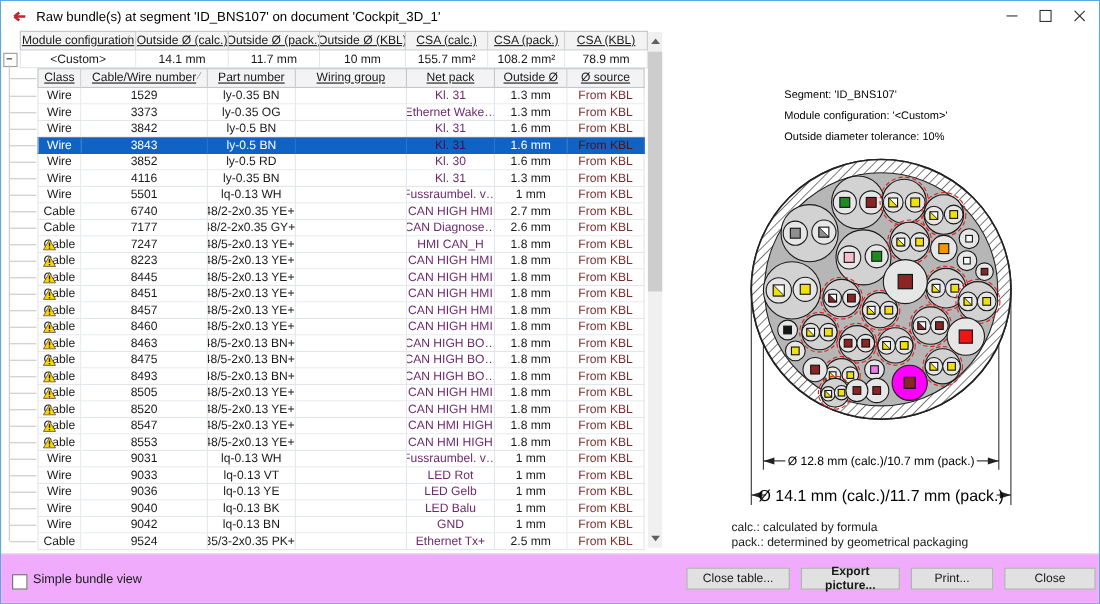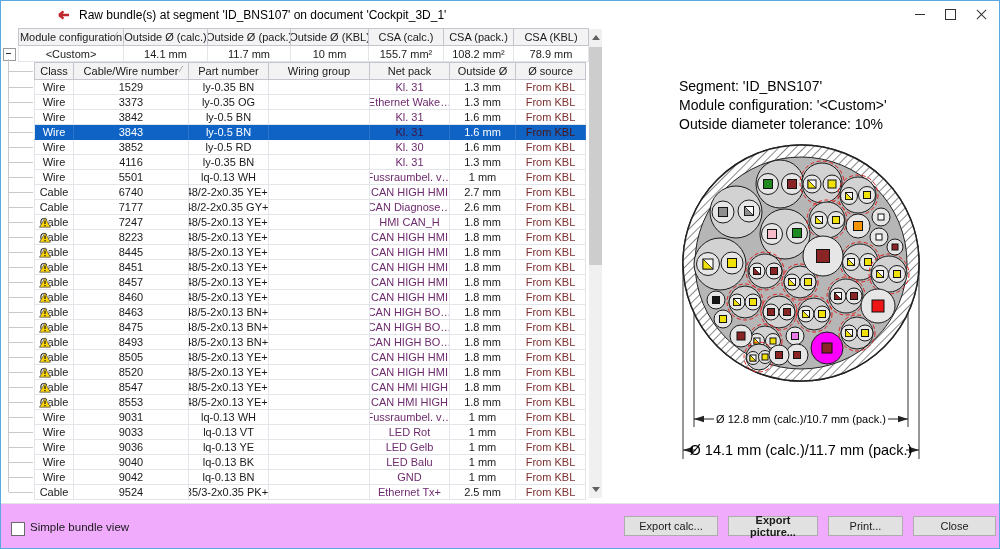--- a/index.html
+++ b/index.html
@@ -1,32 +1,32 @@
 <!DOCTYPE html>
 <html><head>
 <meta charset="utf-8">
 <style>
   html,body{margin:0;padding:0;}
   body{width:1000px;height:549px;position:relative;font-family:"Liberation Sans",sans-serif;background:#fff;overflow:hidden;}
   .window{position:absolute;inset:0;border:1px solid #59a8e2;background:#fff;}
   
-  .titlebar{position:absolute;left:0;top:0;right:0;height:27px;background:#fff;display:flex;align-items:center;padding-left:46px;}
+  .titlebar{position:absolute;left:0;top:0;right:0;height:27px;background:#fff;display:flex;align-items:center;}
   .titlebar .appicon{margin-left:8px;width:16px;height:16px;flex:0 0 auto;}
   .titlebar .title{margin-left:8px;font-size:12px;color:#000;white-space:nowrap;}
   .winbtns{position:absolute;right:2px;top:0;height:27px;display:flex;}
   .winbtn{width:31px;height:27px;display:flex;align-items:center;justify-content:center;cursor:default;}
   .glyph-min{width:10px;height:1px;background:#333;}
   .glyph-max{width:9px;height:9px;border:1px solid #333;}
   .glyph-close{position:relative;width:11px;height:11px;}
   .glyph-close::before,.glyph-close::after{content:"";position:absolute;left:-1px;top:5px;width:13px;height:1px;background:#333;}
   .glyph-close::before{transform:rotate(45deg);}
   .glyph-close::after{transform:rotate(-45deg);}
   
   .grid-row{position:absolute;display:grid;}
-  .hcell{background:#f3f3f3;border-top:1px solid #c3c7cd;border-bottom:1px solid #c3c7cd;border-right:1px solid #c3c7cd;display:flex;align-items:center;justify-content:center;font-size:11px;color:#1a1a1a;position:relative;white-space:nowrap;overflow:hidden;}
+  .hcell{background:#f3f3f3;border-top:1px solid #c3c7cd;border-bottom:1px solid #c3c7cd;border-right:1px solid #c3c7cd;display:flex;align-items:center;justify-content:center;font-size:11px;color:#1a1a1a;position:relative;white-space:nowrap;overflow:hidden;text-decoration:underline;}
   .hcell:first-child{border-left:1px solid #c3c7cd;}
   .sortmark{position:absolute;right:6px;top:1px;font-size:9px;color:#8a8a8a;}
   .dcell{background:#fff;border-right:1px solid #e2e5e9;border-bottom:1px solid #e2e5e9;display:flex;align-items:center;justify-content:center;font-size:11px;color:#1a1a1a;white-space:nowrap;overflow:hidden;position:relative;}
   .dcell:first-child{border-left:1px solid #e2e5e9;}
   .net{color:#6e2a6e;}
   .src{color:#7d2f2f;}
   .row-selected .dcell{background:#0f63c5;color:#fff;border-right-color:#2a74cc;border-bottom-color:#0f63c5;}
   .row-selected .dcell.net{color:#42103f;}
   .row-selected .dcell.src{color:#4c1414;}
   .row-selected{outline:1px solid #8a5b2e;outline-offset:-1px;}
@@ -35,21 +35,21 @@
   .treeline{position:absolute;background:#c9c9c9;}
   .expander{position:absolute;left:2px;top:47px;width:11px;height:11px;border:1px solid #9a9a9a;background:#fff;}
   .expander::after{content:"";position:absolute;left:2px;top:4px;width:5px;height:1px;background:#333;}
   
   .scrollbar{position:absolute;left:588px;top:28px;width:13px;height:469px;background:#f0f0f0;}
   .sb-arrow{position:absolute;left:0;width:13px;height:17px;display:flex;align-items:center;justify-content:center;}
   .tri-up{width:0;height:0;border-left:4px solid transparent;border-right:4px solid transparent;border-bottom:5px solid #606060;}
   .tri-down{width:0;height:0;border-left:4px solid transparent;border-right:4px solid transparent;border-top:5px solid #606060;}
   .sb-thumb{position:absolute;left:0;top:18px;width:13px;height:218px;background:#cdcdcd;}
   
-  .info{position:absolute;left:678px;top:76px;font-size:14px;line-height:19px;color:#000;}
+  .info{position:absolute;left:712px;top:76px;font-size:10px;line-height:19px;color:#000;}
   .legend{position:absolute;left:664px;top:473px;font-size:11px;line-height:12.5px;color:#1a1a1a;}
   .diagram{position:absolute;left:660px;top:128px;}
   
   .footer{position:absolute;left:0;right:0;bottom:0;height:44px;border-top:1px solid #e3e3e3;background:#f0abfc;}
   .checkbox{position:absolute;left:10px;top:18px;width:12px;height:12px;border:1px solid #6a6a6a;background:#fff;}
   .cblabel{position:absolute;left:29px;top:17px;font-size:11.5px;color:#1a1a1a;}
   .btn{position:absolute;top:12px;height:20px;background:#e1e1e1;border:1px solid #adadad;font-size:11px;color:#1a1a1a;display:flex;align-items:center;justify-content:center;font-family:"Liberation Sans",sans-serif;}
 </style>
 </head>
 <body>
@@ -638,23 +638,27 @@
 
     <g>
       <line x1="22" y1="321" x2="35" y2="321" stroke="#222" stroke-width="1"></line>
       <line x1="245" y1="321" x2="258" y2="321" stroke="#222" stroke-width="1"></line>
       <polygon points="22,321 32,317.8 32,324.2" fill="#222"></polygon>
       <polygon points="258,321 248,317.8 248,324.2" fill="#222"></polygon>
       <text x="140" y="326" text-anchor="middle" font-family="Liberation Sans, sans-serif" font-size="14.5" fill="#000">Ø 14.1 mm (calc.)/11.7 mm (pack.)</text>
     </g>
   </svg>
 
+  <div class="legend">
+    <div>calc.: calculated by formula</div>
+    <div>pack.: determined by geometrical packaging</div>
+  </div>
 
   <div class="footer">
     <span class="checkbox"></span>
     <span class="cblabel">Simple bundle view</span>
-    <button class="btn" style="left:623px;width:94px;">Export calc...</button>
+    <button class="btn" style="left:623px;width:94px;">Close table...</button>
     <button class="btn" style="left:727px;width:90px;font-weight:bold;">Export picture...</button>
     <button class="btn" style="left:827px;width:75px;">Print...</button>
     <button class="btn" style="left:912px;width:83px;">Close</button>
   </div>
 
 </div>
 
 </body></html>

